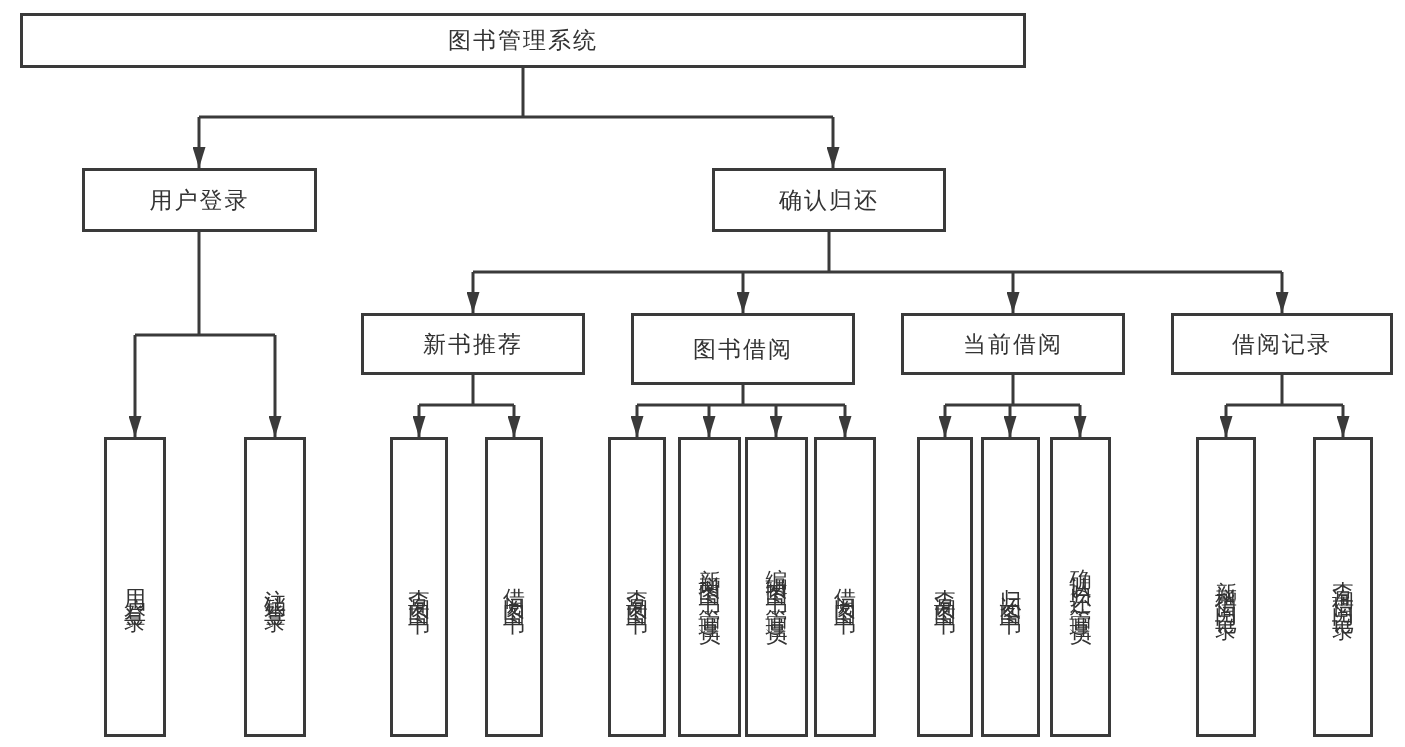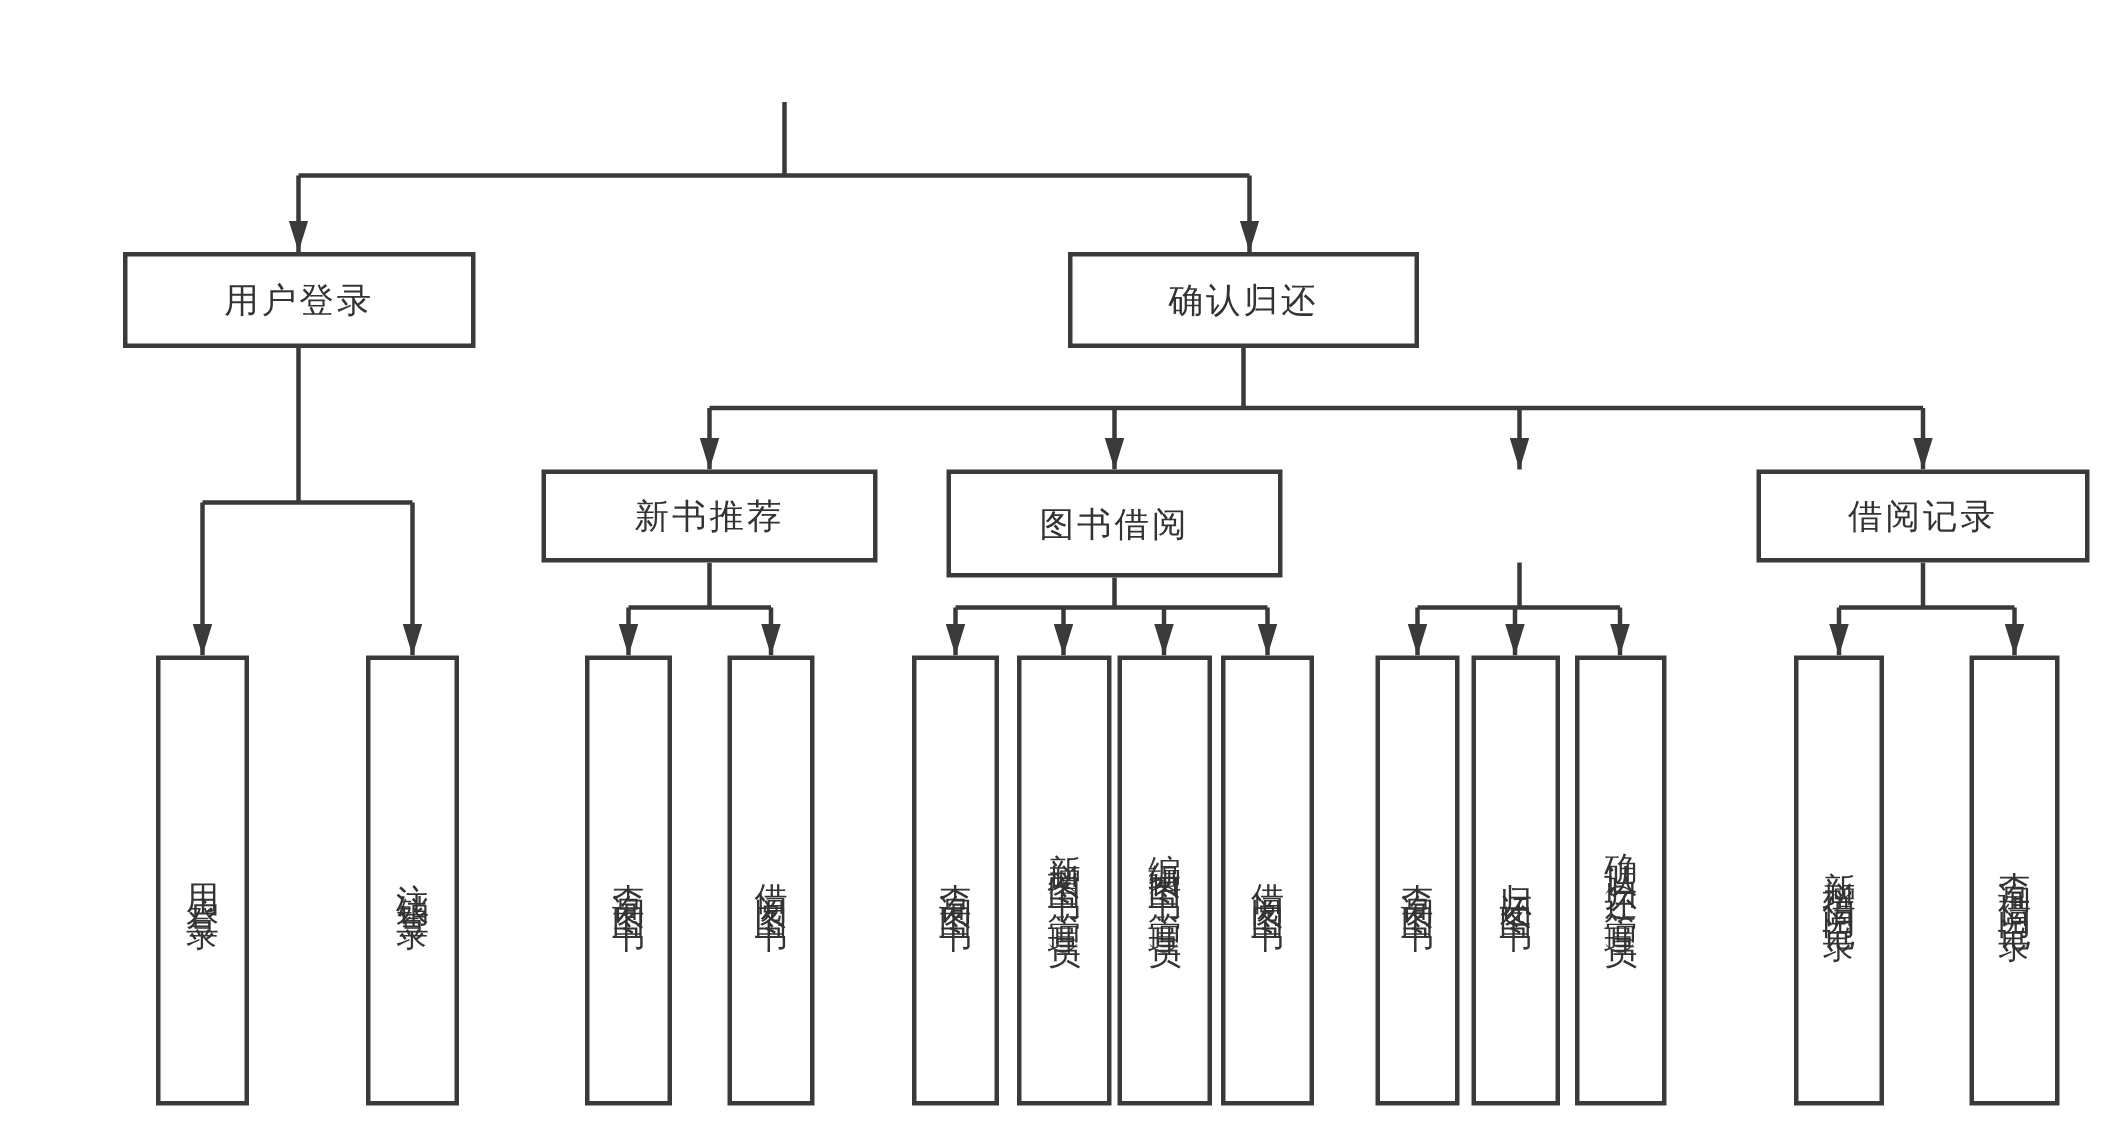--- a/index.html
+++ b/index.html
@@ -87,33 +87,39 @@
       <line x1="945" y1="405" x2="945" y2="437" marker-end="url(#arrow)"></line>
       <line x1="1010" y1="405" x2="1010" y2="437" marker-end="url(#arrow)"></line>
       <line x1="1080" y1="405" x2="1080" y2="437" marker-end="url(#arrow)"></line>
 
       <path d="M1282,375 L1282,405 M1226,405 L1343,405"></path>
       <line x1="1226" y1="405" x2="1226" y2="437" marker-end="url(#arrow)"></line>
       <line x1="1343" y1="405" x2="1343" y2="437" marker-end="url(#arrow)"></line>
     </g>
   </svg>
 
+  <div class="node" style="left:20px;top:13px;width:1006px;height:55px;">
+    <span class="hlabel">图书管理系统</span>
+  </div>
 
   <div class="node" style="left:82px;top:168px;width:235px;height:64px;">
     <span class="hlabel">用户登录</span>
   </div>
   <div class="node" style="left:712px;top:168px;width:234px;height:64px;">
     <span class="hlabel">确认归还</span>
   </div>
 
   <div class="node" style="left:361px;top:313px;width:224px;height:62px;">
     <span class="hlabel">新书推荐</span>
   </div>
   <div class="node" style="left:631px;top:313px;width:224px;height:72px;">
     <span class="hlabel">图书借阅</span>
+  </div>
+  <div class="node" style="left:901px;top:313px;width:224px;height:62px;">
+    <span class="hlabel">当前借阅</span>
   </div>
   <div class="node" style="left:1171px;top:313px;width:222px;height:62px;">
     <span class="hlabel">借阅记录</span>
   </div>
 
   <div class="node" style="left:104px;top:437px;width:62px;height:300px;">
     <span class="vlabel">用户登录</span>
   </div>
   <div class="node" style="left:244px;top:437px;width:62px;height:300px;">
     <span class="vlabel">注销登录</span>

